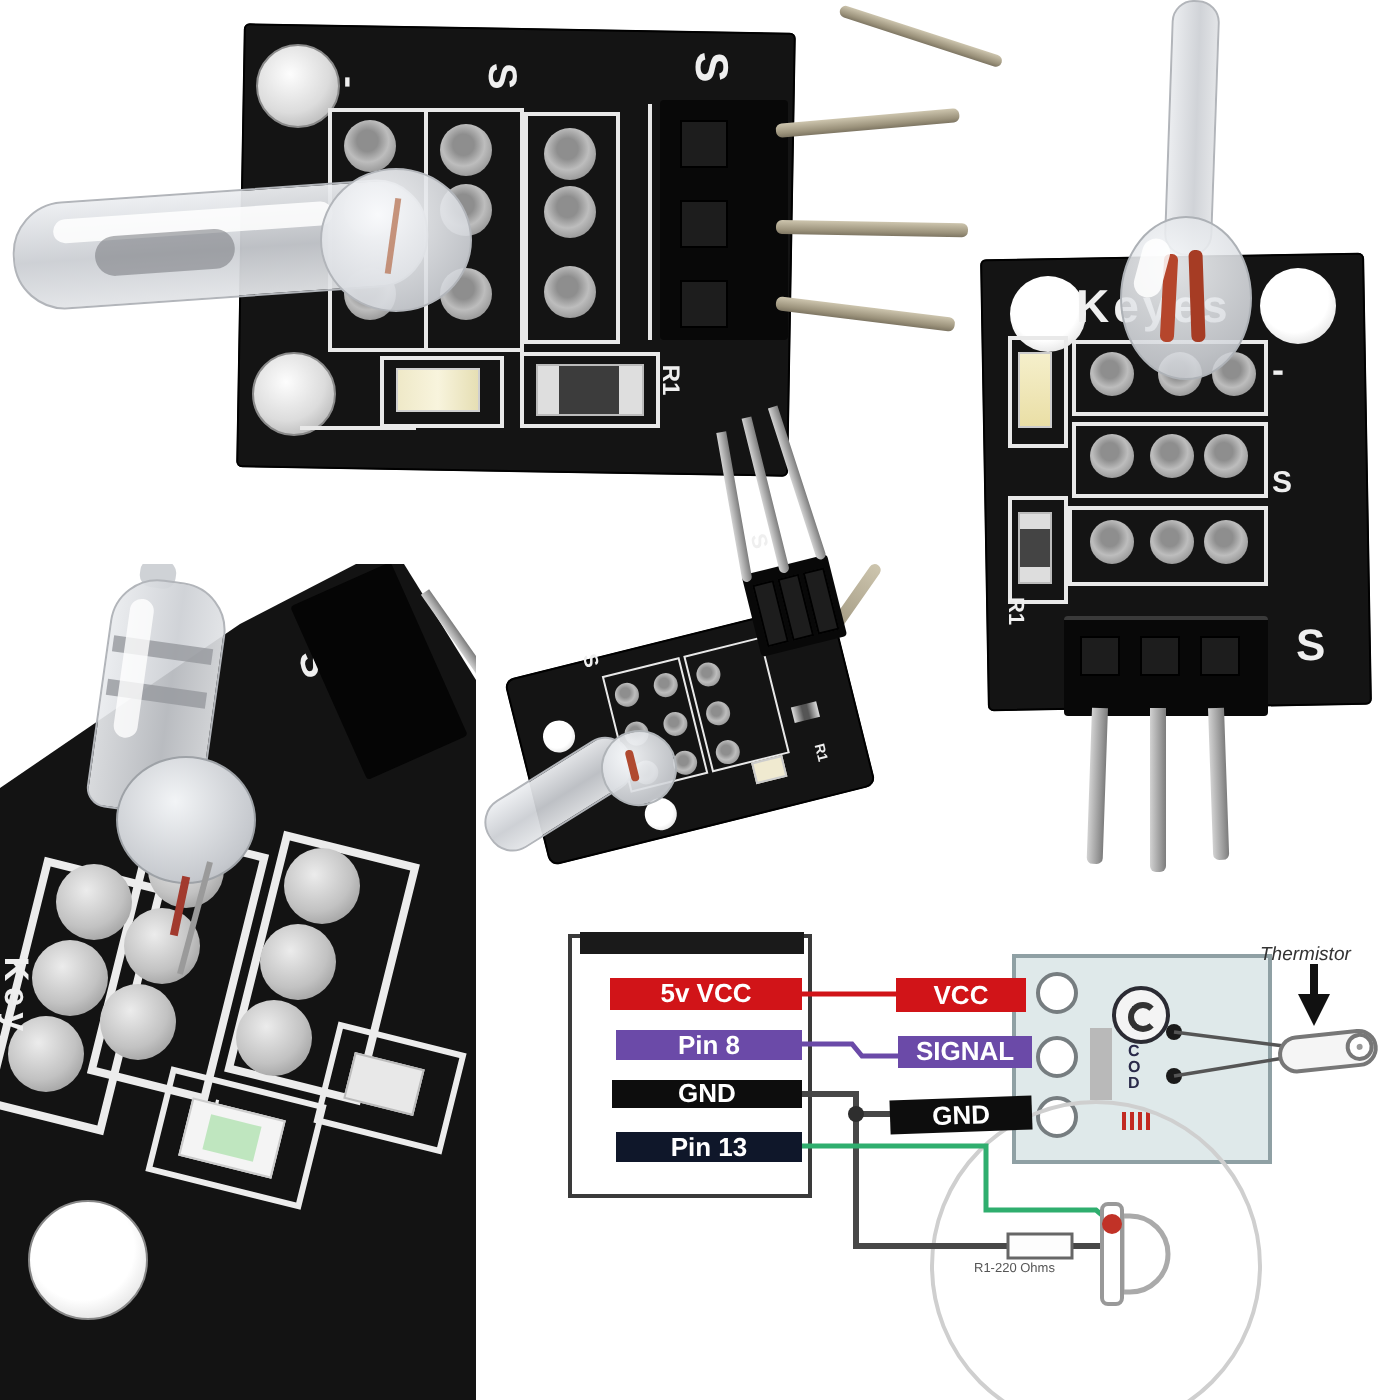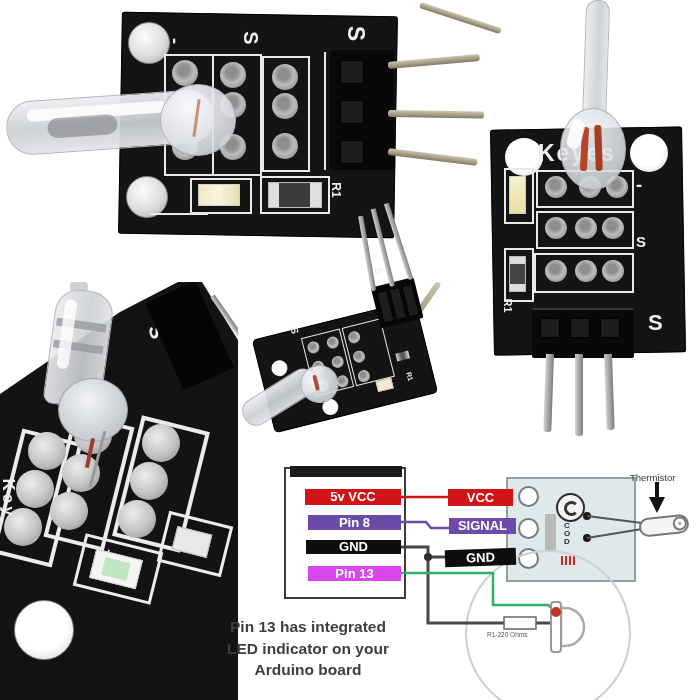--- a/index.html
+++ b/index.html
@@ -20,21 +20,21 @@
   .pinV{background:linear-gradient(90deg,#d2d2d2,#979797 70%,#7c7c7c);border-radius:0 0 3px 3px;transform-origin:top center;}
   .glass{background:linear-gradient(180deg,rgba(236,238,241,.95),rgba(202,205,210,.93) 55%,rgba(226,228,231,.95));border:1px solid #b2b5ba;}
   .glassV{background:linear-gradient(90deg,rgba(233,235,238,.92),rgba(203,206,211,.9) 60%,rgba(224,226,229,.92));border:1px solid #b2b5ba;}
   .hdr{background:#080808;border-radius:2px;}
   .socket{background:#1d1d1d;border:1px solid #000;}
   
   .bar{color:#fff;font-weight:bold;font-size:13px;text-align:center;z-index:4;}
   .bar-red{background:#d11418;}
   .bar-purple{background:#6b4aa8;}
   .bar-black{background:#0d0d0d;}
-  .bar-green{background:#d946ef;}
+  .bar-green{background:#0f172a;}
   .mod-circle{width:17px;height:17px;border-radius:50%;background:#fff;border:2px solid #767d80;z-index:3;}
   .note{font-size:15.5px;font-weight:bold;color:#3e3e3e;text-align:center;line-height:1.4;white-space:pre-line;}
   svg{display:block;}
 </style>
 </head>
 <body>
 
 <div id="canvas">
 
   <div class="abs" style="left:0;top:0;width:500px;height:260px;">
@@ -250,21 +250,18 @@
     <div class="abs" style="left:290px;top:466px;width:112px;height:11px;background:#1a1a1a;z-index:3;"></div>
     <div class="abs bar bar-red" style="left:305px;top:489px;width:96px;height:16px;line-height:16px;">5v VCC</div>
     <div class="abs bar bar-purple" style="left:308px;top:515px;width:93px;height:15px;line-height:15px;">Pin 8</div>
     <div class="abs bar bar-black" style="left:306px;top:540px;width:95px;height:14px;line-height:14px;">GND</div>
     <div class="abs bar bar-green" style="left:308px;top:566px;width:93px;height:15px;line-height:15px;">Pin 13</div>
 
     <div class="abs bar bar-red" style="left:448px;top:489px;width:65px;height:17px;line-height:17px;">VCC</div>
     <div class="abs bar bar-purple" style="left:449px;top:518px;width:67px;height:16px;line-height:16px;">SIGNAL</div>
     <div class="abs bar bar-black" style="left:445px;top:549px;width:71px;height:17px;line-height:17px;transform:rotate(-2deg);">GND</div>
 
-    <div class="abs" style="left:630px;top:472px;font-size:9.5px;color:#333;z-index:4;">Thermistor</div>
+    <div class="abs" style="left:630px;top:472px;font-size:9.5px;color:#333;z-index:4;font-style:italic;">Thermistor</div>
     <div class="abs" style="left:487px;top:631px;font-size:6.5px;color:#555;z-index:4;">R1-220 Ohms</div>
 
-    <div class="abs note" style="left:222px;top:616px;width:172px;z-index:4;">Pin 13 has integrated
-LED indicator on your
-Arduino board</div>
   </div>
 
 </div>
 
 </body></html>

